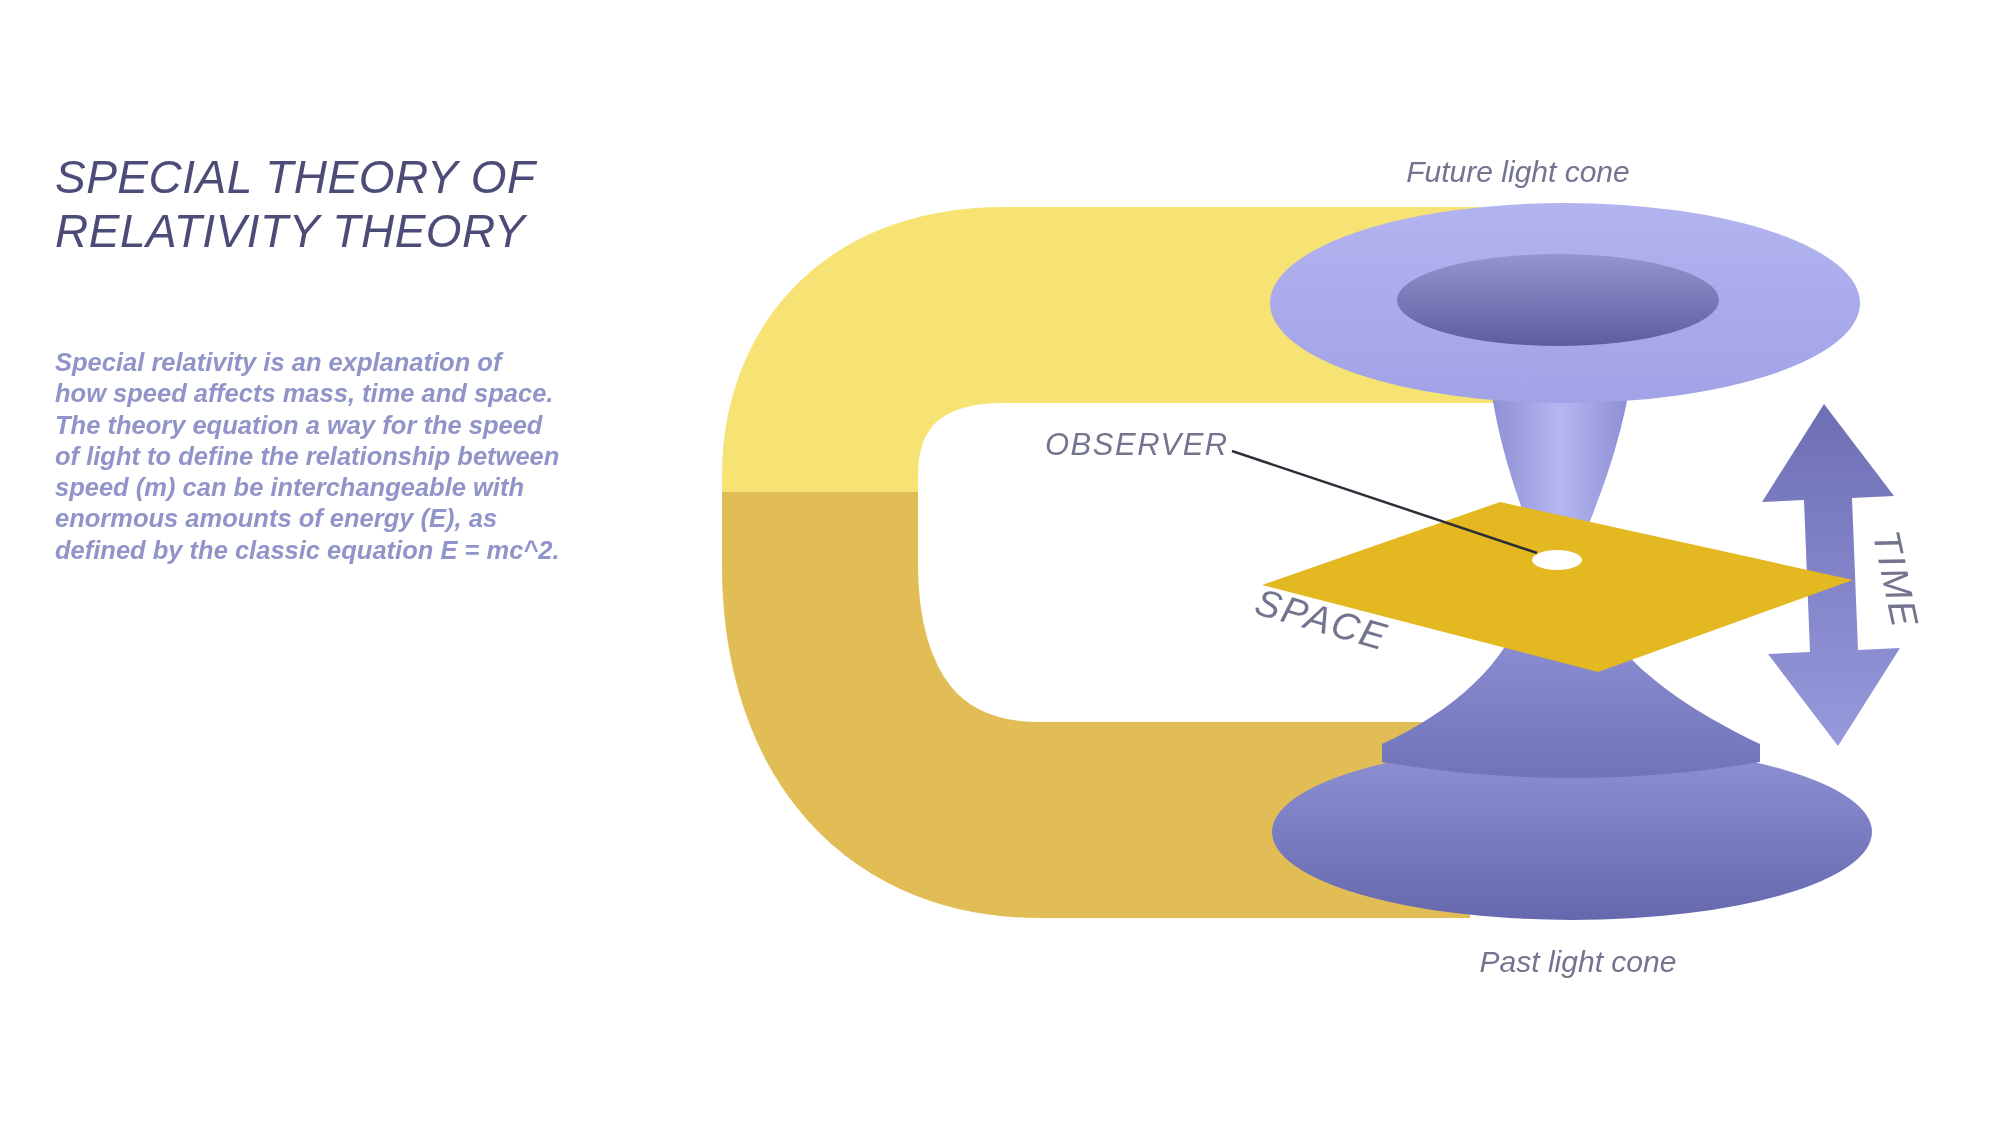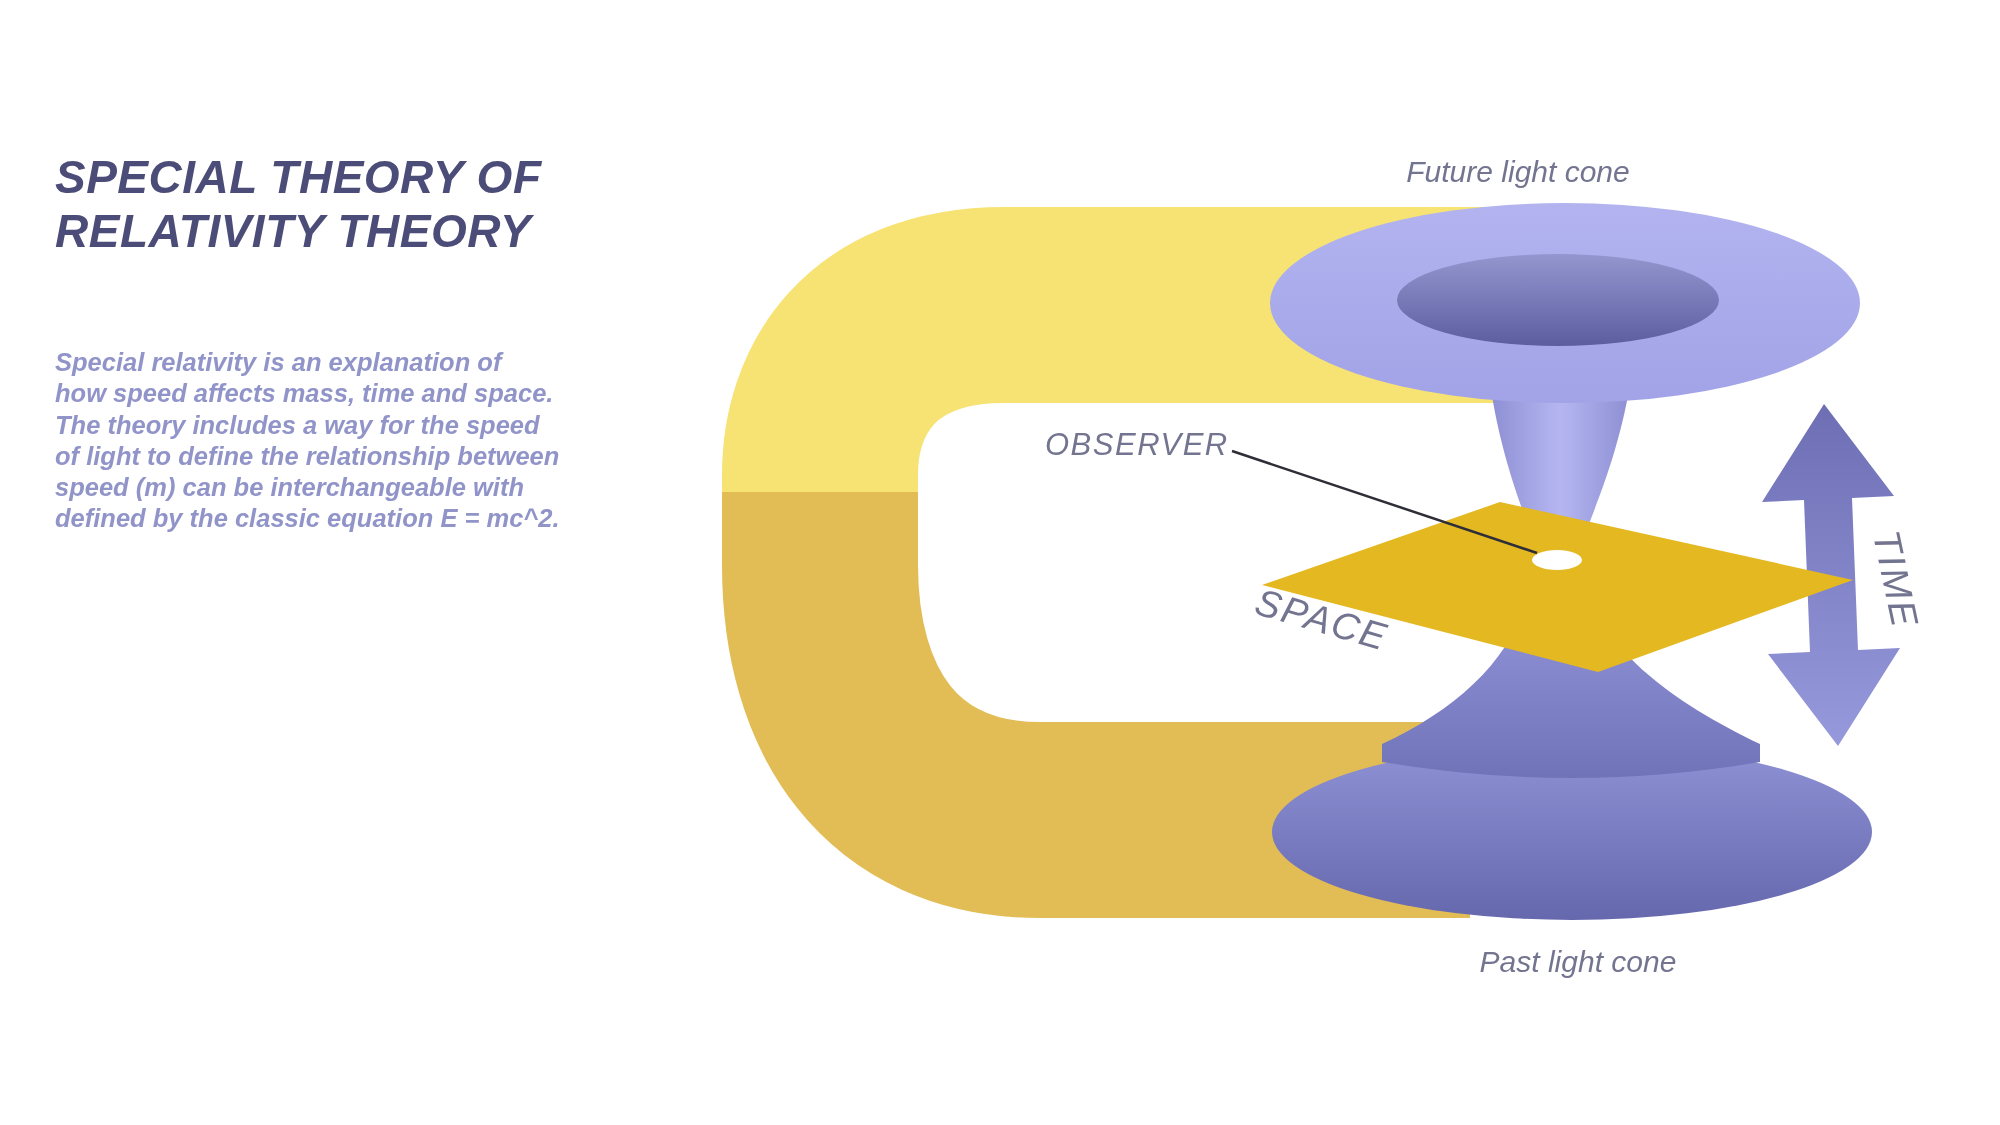--- a/index.html
+++ b/index.html
@@ -1,19 +1,19 @@
 <!DOCTYPE html>
 <html><head>
 <meta charset="utf-8">
 <style>
   html,body{margin:0;padding:0;background:#ffffff;}
   .page{position:relative;width:2000px;height:1125px;overflow:hidden;background:#ffffff;
         font-family:"Liberation Sans", sans-serif;}
   .title{position:absolute;left:55px;top:150px;width:560px;
-         font-size:46px;line-height:54px;font-style:italic;font-weight:700;
+         font-size:46px;line-height:54px;font-style:italic;font-weight:400;
          letter-spacing:0.5px;color:#4c4c78;}
   .desc{position:absolute;left:55px;top:347px;width:560px;
         font-size:25.5px;line-height:31.3px;font-style:italic;font-weight:700;
         color:#9194c8;}
   svg{position:absolute;left:0;top:0;}
   .diagram-label{font-family:"Liberation Sans", sans-serif;font-style:italic;
                  fill:#73748f;}
 </style>
 </head>
 <body>
@@ -21,23 +21,24 @@
 <div class="page">
 
   <div class="title">
     <div>SPECIAL THEORY OF</div>
     <div>RELATIVITY THEORY</div>
   </div>
 
   <div class="desc">
     <div>Special relativity is an explanation of</div>
     <div>how speed affects mass, time and space.</div>
-    <div>The theory includes a way for the speed</div>
+    <div>The theory equation a way for the speed</div>
     <div>of light to define the relationship between</div>
     <div>speed (m) can be interchangeable with</div>
+    <div>enormous amounts of energy (E), as</div>
     <div>defined by the classic equation E = mc^2.</div>
   </div>
 
   <svg width="2000" height="1125" viewBox="0 0 2000 1125">
     <defs>
       <linearGradient id="gradInner" x1="0" y1="0" x2="0" y2="1">
         <stop offset="0" stop-color="#9496cf"></stop>
         <stop offset="1" stop-color="#5c5da0"></stop>
       </linearGradient>
       <linearGradient id="gradTopDisk" x1="0" y1="0" x2="0" y2="1">

